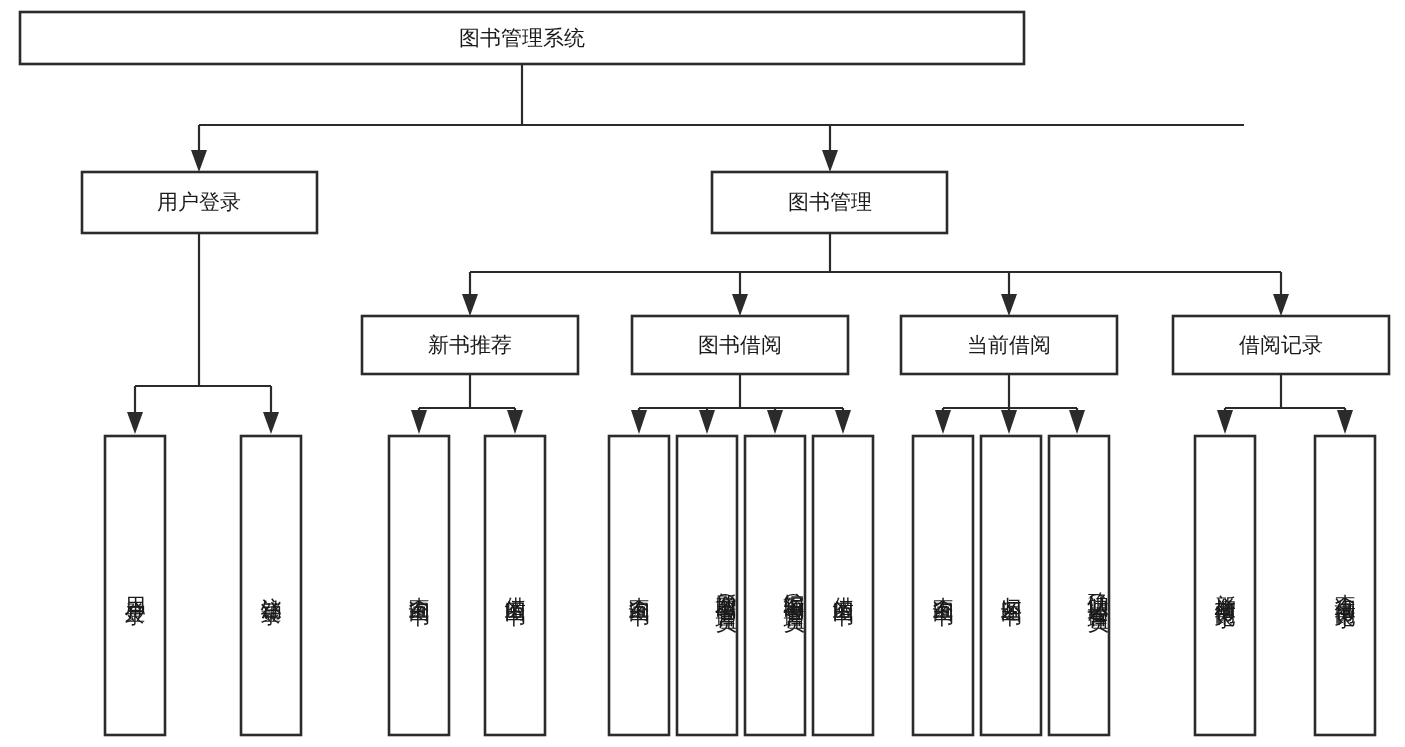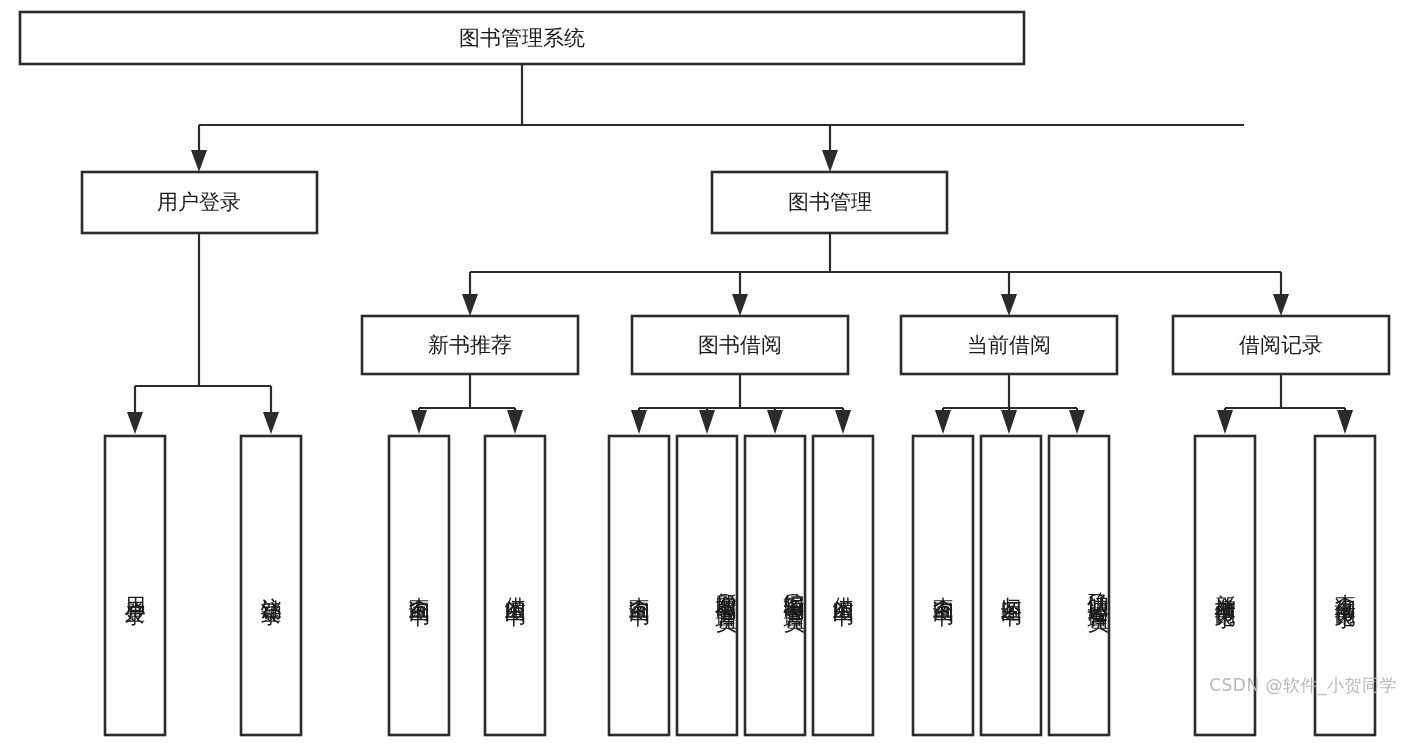--- a/index.html
+++ b/index.html
@@ -219,15 +219,14 @@
   <div class="leaf-label-wrap" style="left:745px; top:441px; width:60px; height:294px; align-items:flex-start;">编辑图书（管理员）</div>
   <div class="leaf-label-wrap" style="left:813px; top:436px; width:60px; height:299px;">借阅图书</div>
 
   <div class="leaf-label-wrap" style="left:913px; top:436px; width:60px; height:299px;">查询图书</div>
   <div class="leaf-label-wrap" style="left:981px; top:436px; width:60px; height:299px;">归还图书</div>
   <div class="leaf-label-wrap" style="left:1049px; top:441px; width:60px; height:294px; align-items:flex-start;">确认归还（管理员）</div>
 
   <div class="leaf-label-wrap" style="left:1195px; top:436px; width:60px; height:299px;">新增借阅记录</div>
   <div class="leaf-label-wrap" style="left:1315px; top:436px; width:60px; height:299px;">查询借阅记录</div>
 
-  <div class="watermark">CSDN @软件_小贺同学</div>
 
 </div>
 
 </body></html>

